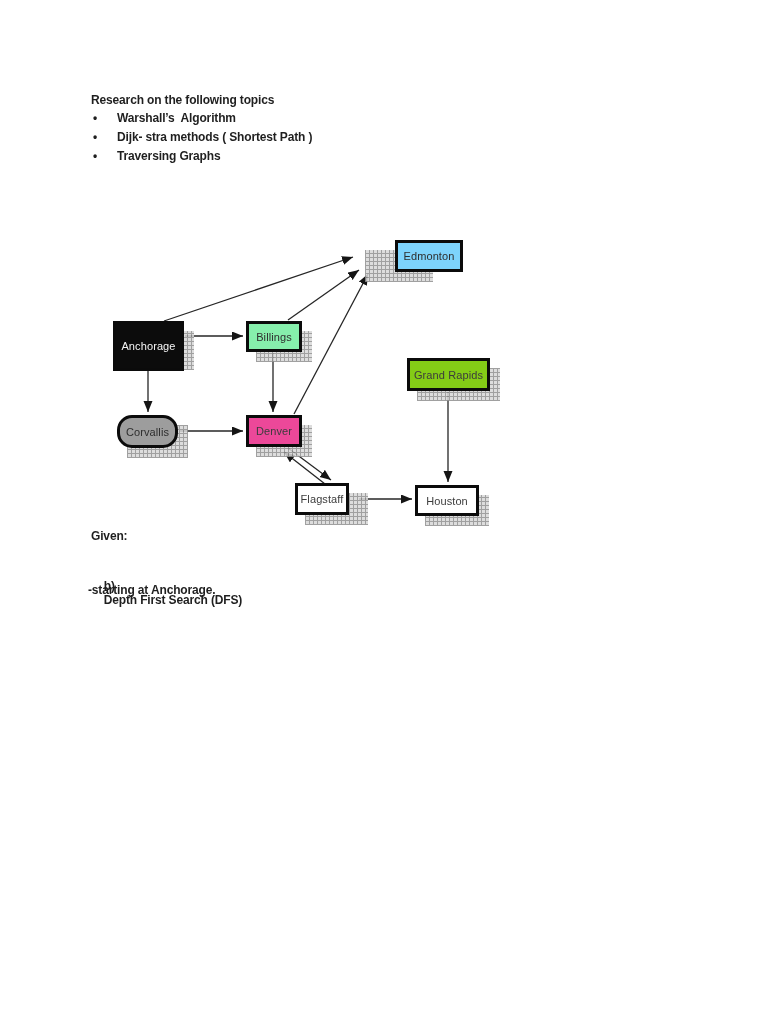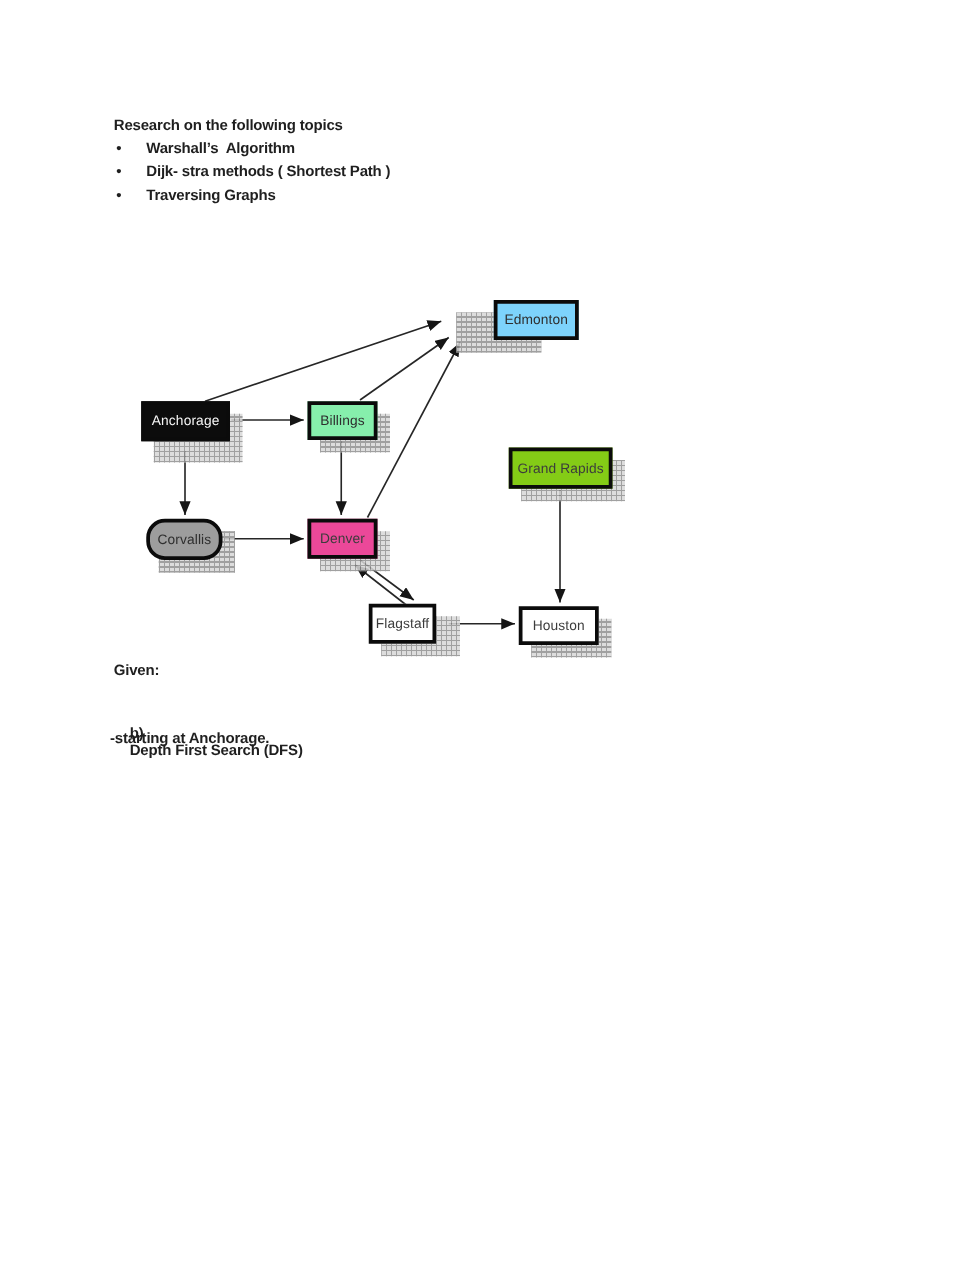--- a/index.html
+++ b/index.html
@@ -99,21 +99,21 @@
   <div class="nodes-layer">
       <div class="node-shadow" style="left: 365px; top: 250px; width: 68px; height: 32px;"></div>
       <div class="node-shadow" style="left: 123px; top: 331px; width: 71px; height: 39px;"></div>
       <div class="node-shadow" style="left: 256px; top: 331px; width: 56px; height: 31px;"></div>
       <div class="node-shadow" style="left: 417px; top: 368px; width: 83px; height: 33px;"></div>
       <div class="node-shadow" style="left: 127px; top: 425px; width: 61px; height: 33px;"></div>
       <div class="node-shadow" style="left: 256px; top: 425px; width: 56px; height: 32px;"></div>
       <div class="node-shadow" style="left: 305px; top: 493px; width: 63px; height: 32px;"></div>
       <div class="node-shadow" style="left: 425px; top: 495px; width: 64px; height: 31px;"></div>
       <div class="node" style="left: 355px; top: 240px; width: 68px; height: 32px; background: #7dd3fc; color: rgb(46, 46, 46); margin-left: 40px;">Edmonton</div>
-      <div class="node" style="left: 113px; top: 321px; width: 71px; height: 32px; background: rgb(12, 12, 12); color: rgb(245, 245, 245);">Anchorage</div>
+      <div class="node" style="left: 113px; top: 321px; width: 71px; height: 50px; background: rgb(12, 12, 12); color: rgb(245, 245, 245);">Anchorage</div>
       <div class="node" style="left: 246px; top: 321px; width: 56px; height: 31px; background: #86efac; color: rgb(46, 46, 46);">Billings</div>
       <div class="node" style="left: 407px; top: 358px; width: 83px; height: 33px; background: #84cc16; color: rgb(60, 60, 60);">Grand Rapids</div>
       <div class="node" style="left: 117px; top: 415px; width: 61px; height: 33px; background: rgb(157, 157, 157); color: rgb(46, 46, 46); border-radius: 15px;">Corvallis</div>
       <div class="node" style="left: 246px; top: 415px; width: 56px; height: 32px; background: #ec4899; color: rgb(60, 60, 60);">Denver</div>
       <div class="node" style="left: 295px; top: 483px; width: 54px; height: 32px; background: rgb(255, 255, 255); color: rgb(60, 60, 60);">Flagstaff</div>
       <div class="node" style="left: 415px; top: 485px; width: 64px; height: 31px; background: rgb(255, 255, 255); color: rgb(60, 60, 60);">Houston</div>
     </div>
 
   <div class="txt" style="left:91px; top:529px;">Given:</div>
 

